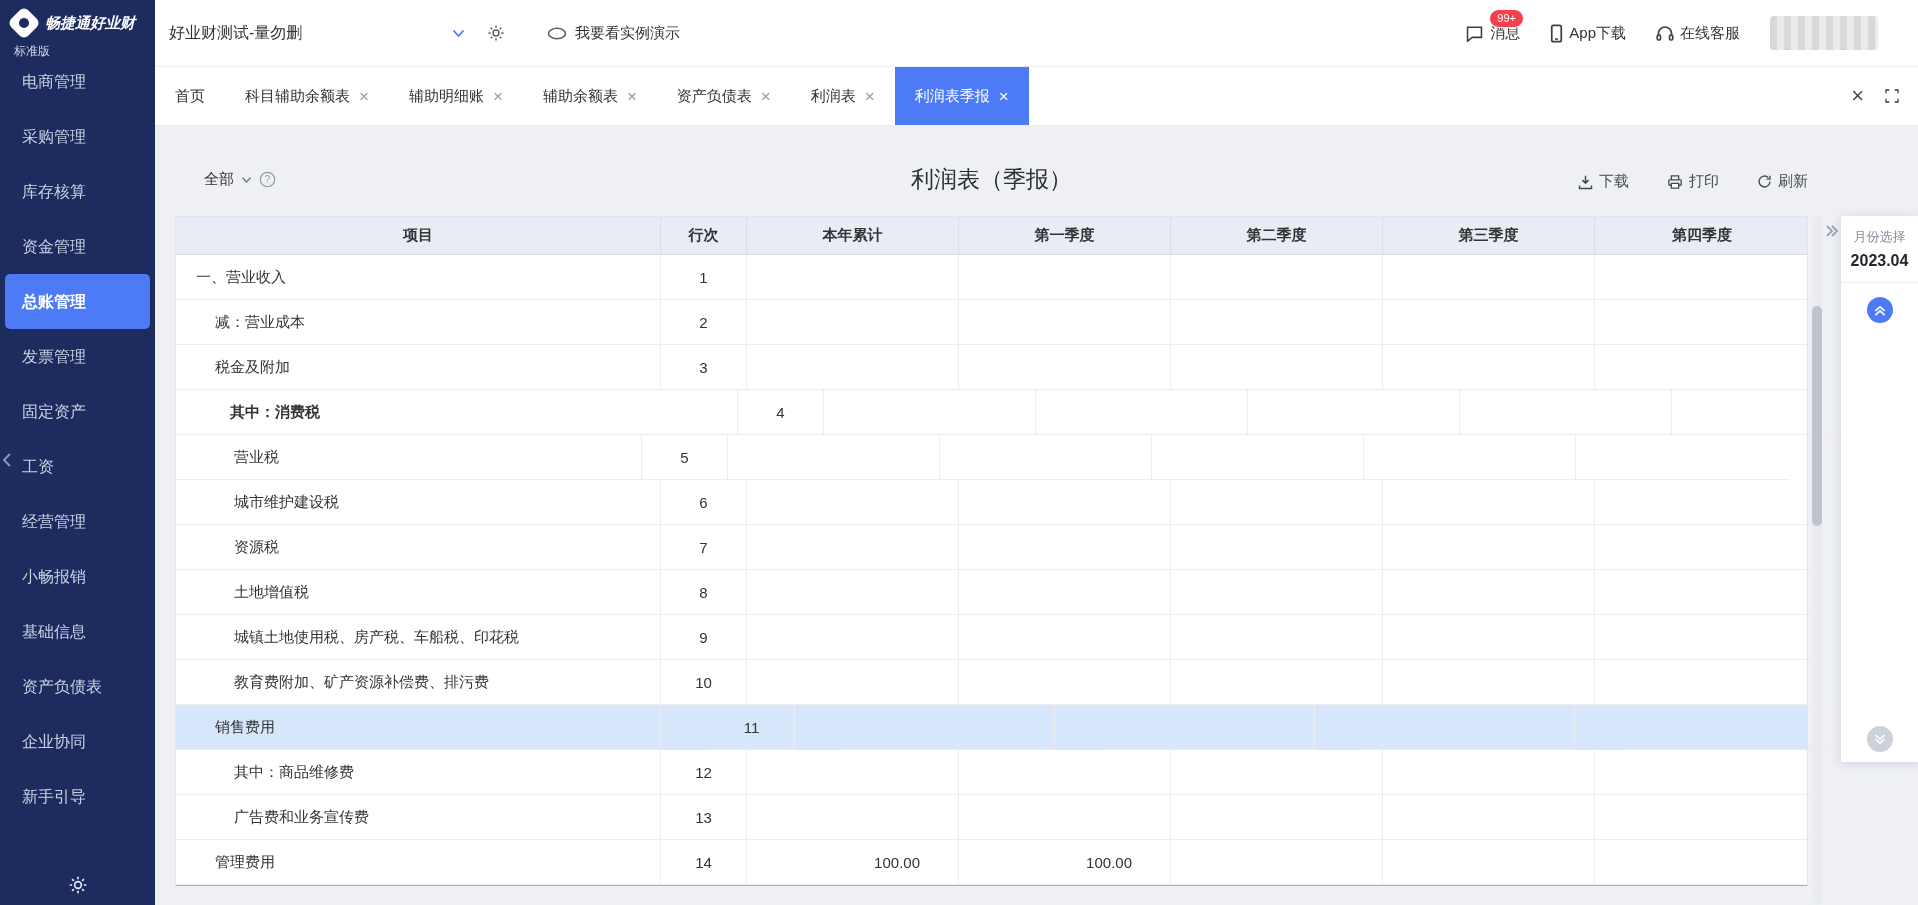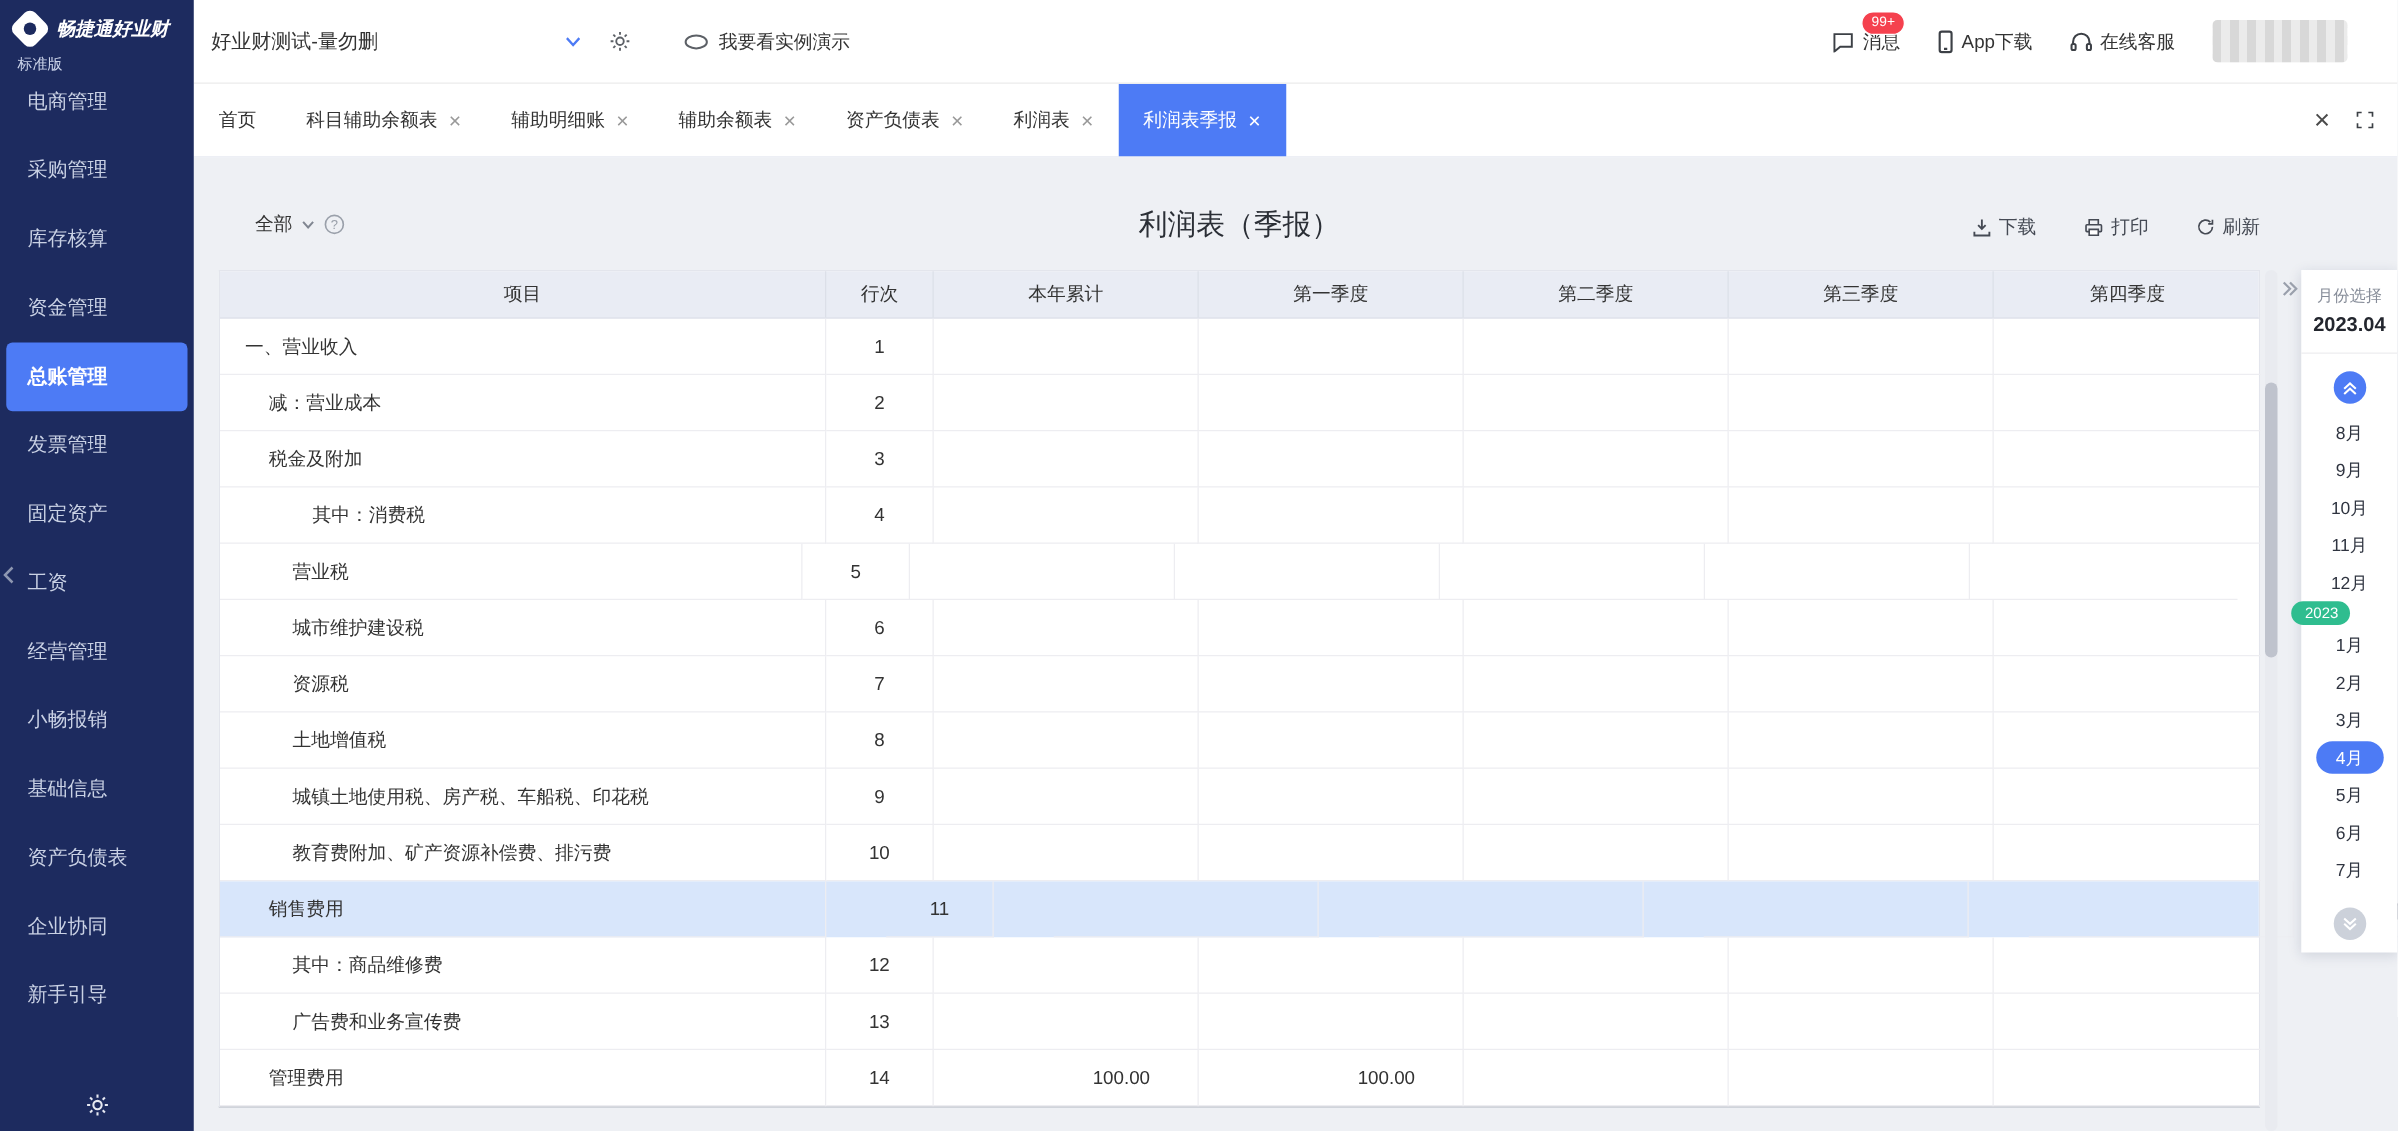--- a/index.html
+++ b/index.html
@@ -51,21 +51,21 @@
 
   
   .toolbar-filter{position:absolute; left:204px; top:170px; display:flex; align-items:center; gap:7px; font-size:15px; color:#333; z-index:5; cursor:pointer;}
   .report-title{position:absolute; left:175px; top:164px; width:1633px; text-align:center; font-size:23px; font-weight:500; color:#2b2f36; z-index:4;}
   .toolbar-actions{position:absolute; top:172px; right:110px; display:flex; gap:38px; z-index:5;}
   .t-btn{display:flex; align-items:center; gap:6px; font-size:15px; color:#454a54; cursor:pointer;}
 
   
   .table{position:absolute; left:175px; top:216px; width:1633px; background:#fff; border:1px solid #e3e5ec; border-bottom:1px solid #aab0bb;}
   .thead{display:flex; height:38px; background:#e9ecf4; border-bottom:1px solid #d9dce6;}
-  .th{flex:none; display:flex; align-items:center; justify-content:center; font-size:15px; font-weight:normal; color:#333; border-right:1px solid #dcdfe8;}
+  .th{flex:none; display:flex; align-items:center; justify-content:center; font-size:15px; font-weight:bold; color:#333; border-right:1px solid #dcdfe8;}
   .th:last-child{border-right:none;}
   .tr{display:flex; height:45px; background:#fff;}
   .tr.hl{background:var(--hl);gap:48px;}
   .td{flex:none; display:flex; align-items:center; font-size:15px; color:#333; border-right:1px solid #ededf1; border-bottom:1px solid #ededf1; position:relative;}
   .td:last-child{border-right:none;}
   .td.line{justify-content:center;}
   .td.num{justify-content:flex-end; padding-right:38px;}
   .doc-icon{position:absolute; left:22px; top:14px; display:flex;}
 
   
@@ -302,21 +302,21 @@
         <div class="tr">
           <div class="td name" style="width: 485px; padding-left: 39px;">税金及附加</div>
           <div class="td line" style="width: 86px;">3</div>
           <div class="td num" style="width: 212px;"></div>
           <div class="td num" style="width: 212px;"></div>
           <div class="td num" style="width: 212px;"></div>
           <div class="td num" style="width: 212px;"></div>
           <div class="td num" style="width: 214px;"></div>
         </div>
         <div class="tr">
-          <div class="td name" style="width: 485px; padding-left: 74px;">其中：消费税</div>
+          <div class="td name" style="width: 562px; padding-left: 54px; font-weight: bold;">其中：消费税</div>
           <div class="td line" style="width: 86px;">4</div>
           <div class="td num" style="width: 212px;"></div>
           <div class="td num" style="width: 212px;"></div>
           <div class="td num" style="width: 212px;"></div>
           <div class="td num" style="width: 212px;"></div>
           <div class="td num" style="width: 214px;"></div>
         </div>
         <div class="tr">
           <div class="td name" style="width: 466px; padding-left: 58px;">营业税</div>
           <div class="td line" style="width: 86px;">5</div>
@@ -431,37 +431,20 @@
   <div class="month-panel">
     <div class="mp-title">月份选择</div>
     <div class="mp-current">2023.04</div>
     <div class="mp-divider"></div>
     <div class="mp-up">
       <svg width="14" height="13" viewBox="0 0 14 14" fill="none" stroke="#fff" stroke-width="1.8">
           <polyline points="2,7.5 7,3 12,7.5"></polyline>
           <polyline points="2,12 7,7.5 12,12"></polyline>
         </svg>
     </div>
-    <div class="month-list">
-        <div class="month-item">8月</div>
-        <div class="month-item">9月</div>
-        <div class="month-item">10月</div>
-        <div class="month-item">11月</div>
-        <div class="month-item">12月</div>
-        <div class="year-badge-row">
-          <span class="year-badge">2023</span>
-        </div>
-        <div class="month-item">1月</div>
-        <div class="month-item">2月</div>
-        <div class="month-item">3月</div>
-        <div class="month-item active">4月</div>
-        <div class="month-item">5月</div>
-        <div class="month-item">6月</div>
-        <div class="month-item">7月</div>
-      </div>
     <div class="mp-down">
       <svg width="14" height="13" viewBox="0 0 14 14" fill="none" stroke="#fff" stroke-width="1.8">
           <polyline points="2,2 7,6.5 12,2"></polyline>
           <polyline points="2,6.5 7,11 12,6.5"></polyline>
         </svg>
     </div>
   </div>
 
 </div>
 

